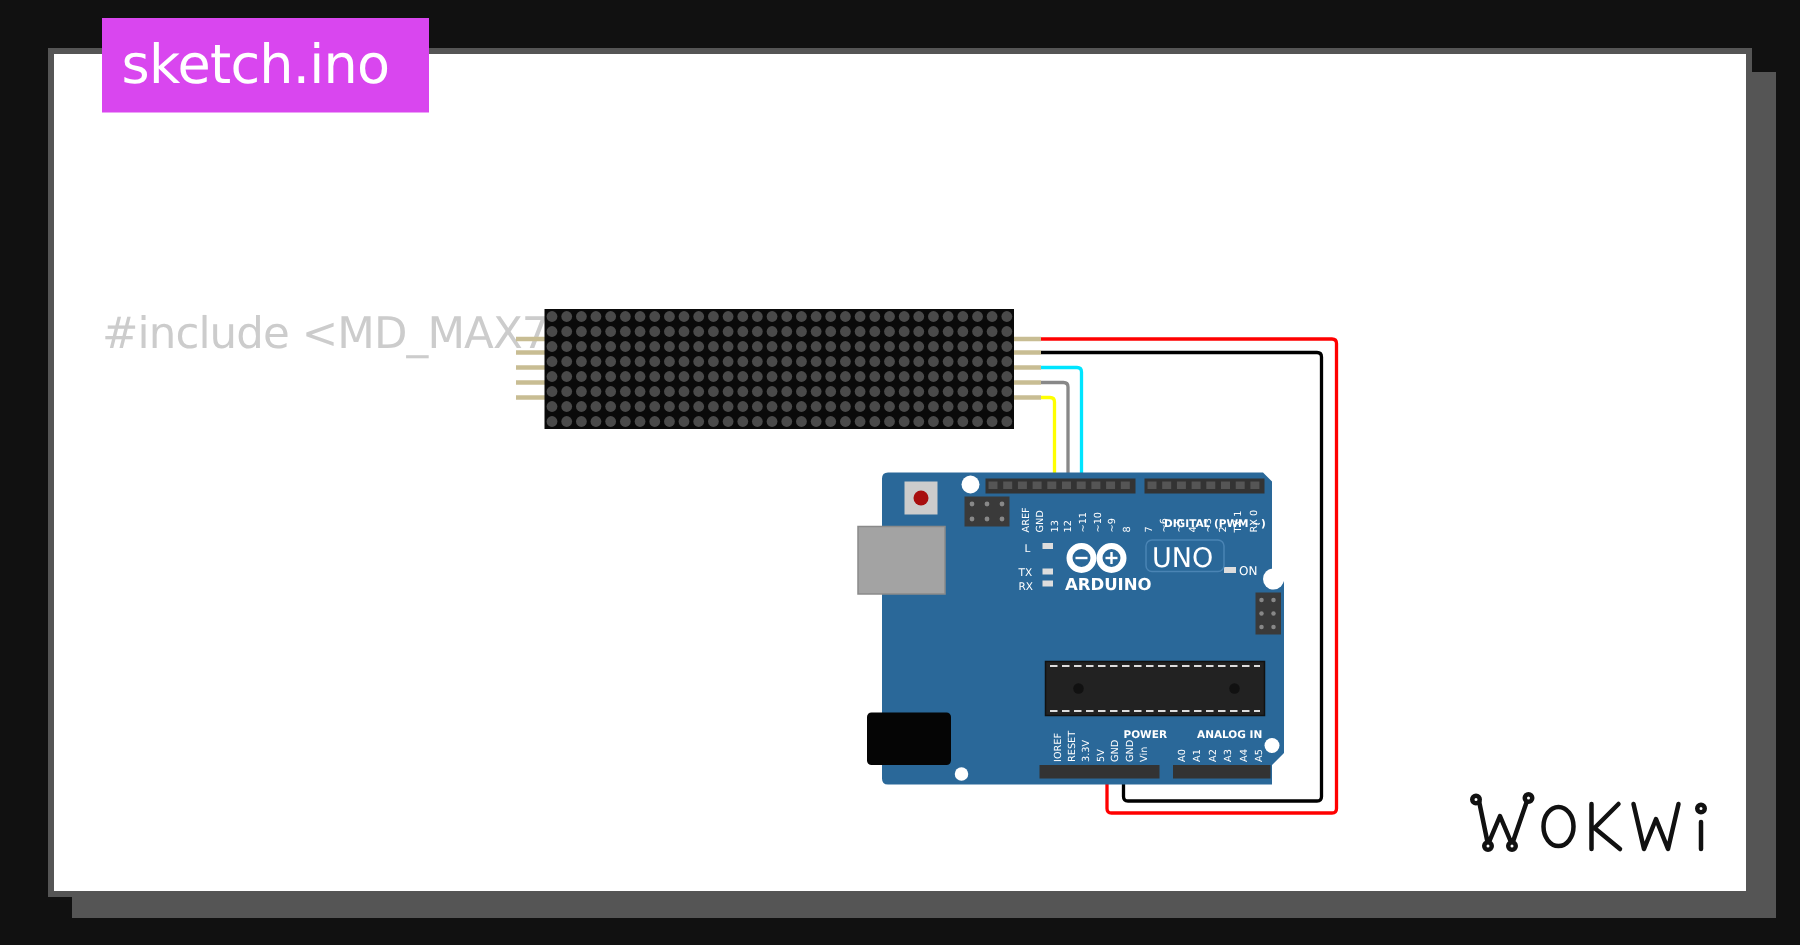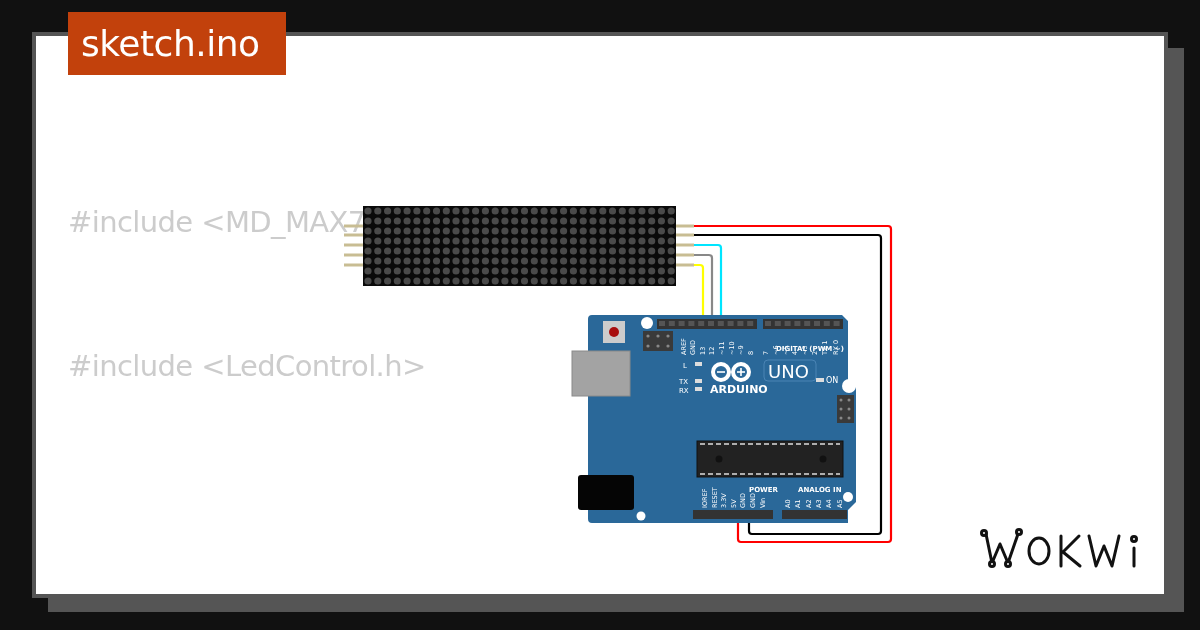--- a/index.html
+++ b/index.html
@@ -1,37 +1,36 @@
 <!DOCTYPE html>
 <html><head>
 <meta charset="utf-8">
 <style>
   html, body { margin:0; padding:0; }
   body { width:1200px; height:630px; background:#111111; position:relative; overflow:hidden;
          font-family:"DejaVu Sans", "Liberation Sans", sans-serif; }
   .shadow { position:absolute; left:48px; top:48px; width:1136px; height:564px; background:#555555; }
   .frame { position:absolute; left:32px; top:32px; width:1128px; height:558px; background:#ffffff;
            border:4px solid #555555; overflow:hidden; }
-  .title-tab { position:absolute; left:68px; top:12px; height:63px; width:218px; background:#c2410c;
+  .title-tab { position:absolute; left:68px; top:12px; height:63px; width:218px; background:#d946ef;
                color:#ffffff; font-size:36px; line-height:63px; box-sizing:border-box; padding-left:13px;
                font-family:"DejaVu Sans", sans-serif; z-index:5; letter-spacing:-0.5px; }
   .code { position:absolute; left:32px; top:66px; margin:0; color:#cccccc; font-size:29px; line-height:48px;
           font-family:"DejaVu Sans", sans-serif; white-space:pre; letter-spacing:-0.6px; }
   .code .line { display:block; height:48px; }
   svg.circuit { position:absolute; left:0; top:0; }
   .logo { position:absolute; left:976px; top:526px; }
 </style>
 </head>
 <body>
 
 <div class="shadow"></div>
 <div class="frame">
   <div class="code">
     <span class="line">#include &lt;MD_MAX72xx.h&gt;</span>
-    <span class="line">#include &lt;LedControl.h&gt;</span>
     
     
     
     
     
     
   </div>
 </div>
 
 <div class="title-tab">sketch.ino</div>

